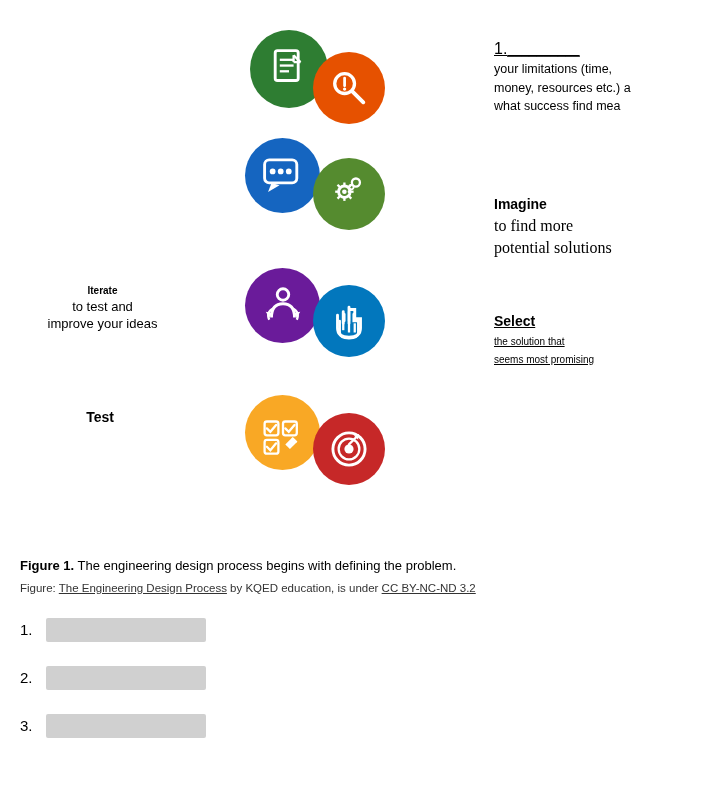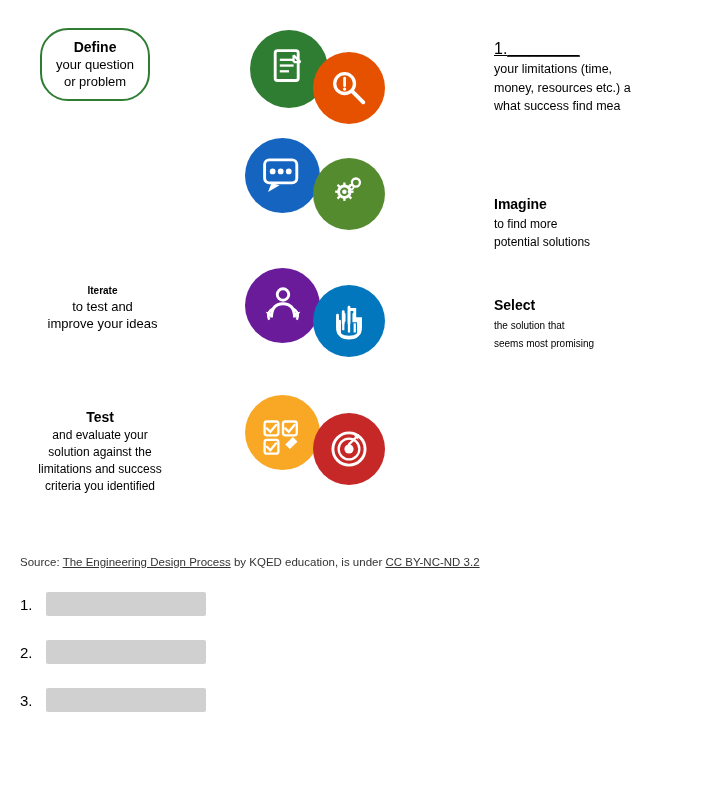--- a/index.html
+++ b/index.html
@@ -226,60 +226,49 @@
   </style>
 </head>
 <body>
 
 <div class="page-container">
 
   <div class="diagram-area">
 
     <div class="left-labels">
 
-      <div class="label-define" style="top:8px; left:30px;">
-        <div style="border: 2.5px solid #2e7d32; border-radius: 28px; padding: 8px 14px; display:inline-block; background: white;">
-          <strong>Define</strong><br>
-          <span style="white-space: pre-line;">your question
-or problem</span>
-        </div>
-      </div>
 
 
       <div class="label-iterate" style="top:262px; left:10px; text-align:center; width:165px;">
         <strong>Iterate</strong><br>
         <span style="white-space:pre-line;">to test and
 improve your ideas</span>
       </div>
 
       <div class="label-test" style="top:360px; left:5px; text-align:center; width:170px;margin-top:28px;">
         <strong>Test</strong><br>
-        <span style="white-space:pre-line; font-size:12px;">and evaluate your
-solution against the
-limitations and success
-criteria you identified</span>
       </div>
     </div>
 
     <div class="right-labels" style="right:0; width:215px;">
 
       <div class="label-1" style="top:18px; left:0;">
         <span style="font-size:16px; text-decoration:underline;">1.</span><span style="text-decoration:underline; font-size:13px;">__________</span><br>
         <span style="font-size:12.5px; white-space:pre-line;">your limitations (time,
 money, resources etc.) a
 what success find mea</span>
       </div>
 
       <div class="label-imagine" style="top:175px; left:0;">
         <strong>Imagine</strong><br>
-        <span style="font-size:12px; white-space:pre-line;">to find more
+        <span style="font-size:16px; white-space:pre-line;font-family:Liberation Serif, serif;">to find more
 potential solutions</span>
       </div>
 
-      <div class="label-select" style="top:276px; left:0;">
+      <div class="label-select" style="top:292px; left:0;text-decoration:underline;">
         <strong>Select</strong><br>
         <span style="font-size:10px; white-space:pre-line;">the solution that
 seems most promising</span>
       </div>
 
     </div>
 
     <div class="circles-container" style="left:185px; top:0;">
 
       <div class="circle circle-define" style="top:10px; left:55px; width:78px; height:78px;">
@@ -379,23 +368,26 @@
           <circle cx="20" cy="20" r="4" fill="white"></circle>
 
           <line x1="28" y1="8" x2="20" y2="16" stroke="white" stroke-width="2" stroke-linecap="round"></line>
           <polygon points="28,8 24,8 28,12" fill="white"></polygon>
         </svg>
       </div>
 
     </div>
   </div>
 
+  <div class="figure-caption">
+    <strong>Figure 1.</strong><span> The engineering design process begins with defining the problem.</span>
+  </div>
 
   <div class="source-line">
-    <span>Source: </span><span class="underline">The Engineering Design Process</span><span> by KQED education, is under </span><span class="underline">CC BY-NC-ND 3.2</span>
+    <span>Figure: </span><span class="underline">The Engineering Design Process</span><span> by KQED education, is under </span><span class="underline">CC BY-NC-ND 3.2</span>
   </div>
 
   <div class="answer-section">
 
     <div class="answer-row">
       <span class="answer-num">1.</span>
       <input type="text" class="answer-line" value="" style="">
     </div>
 
     <div class="answer-row">

